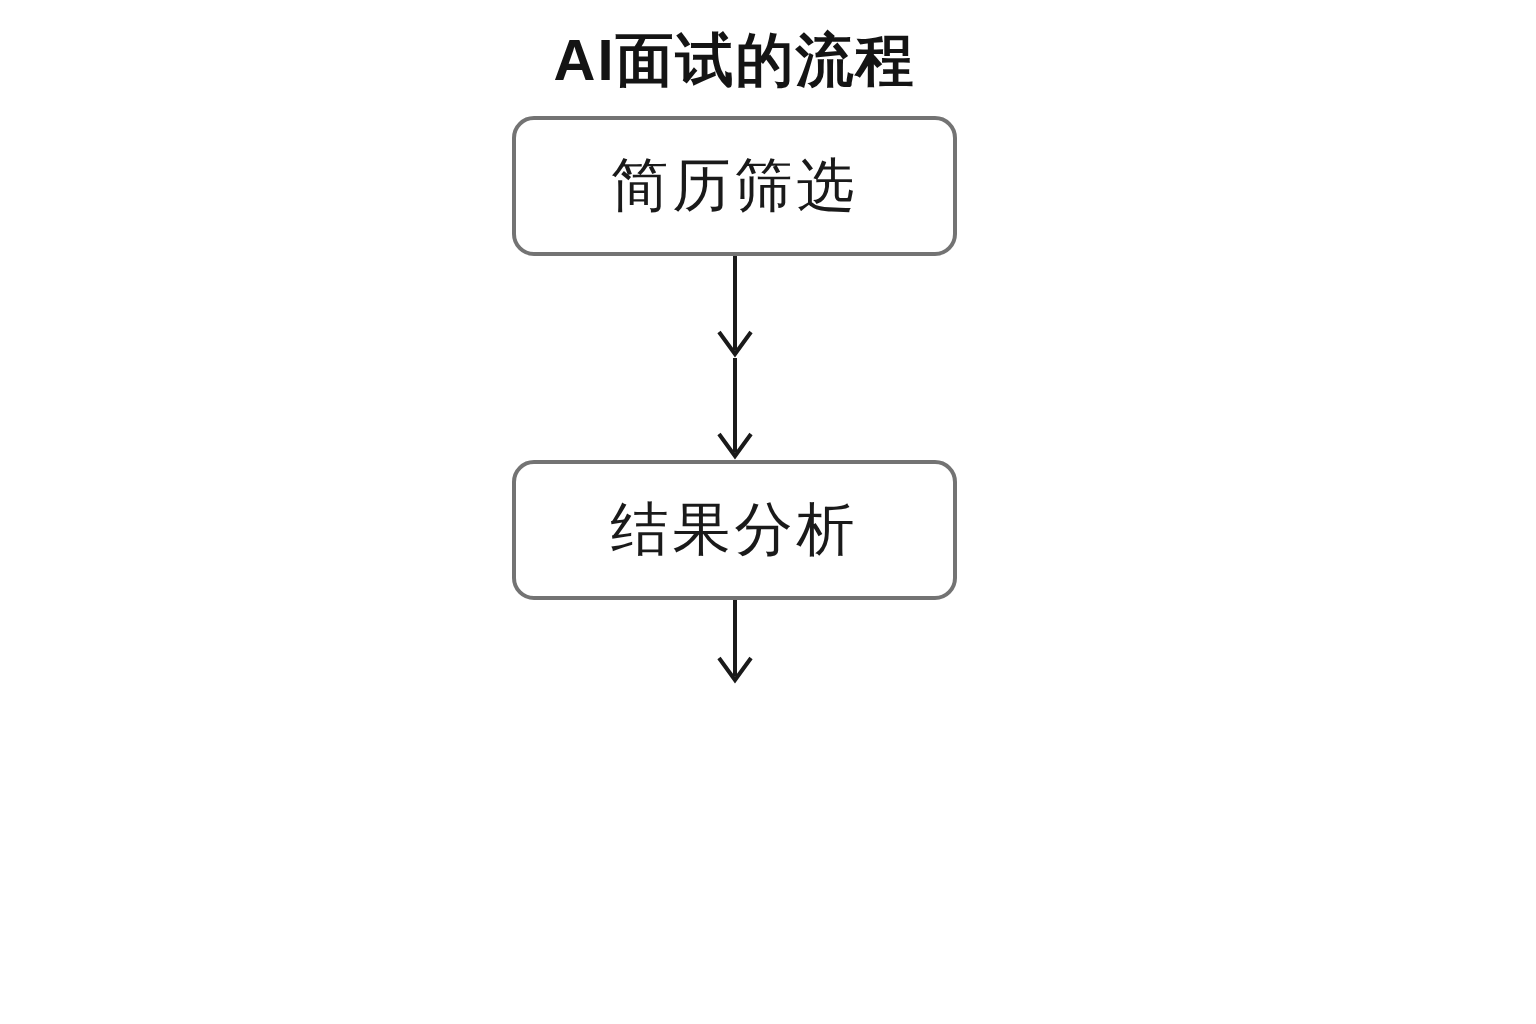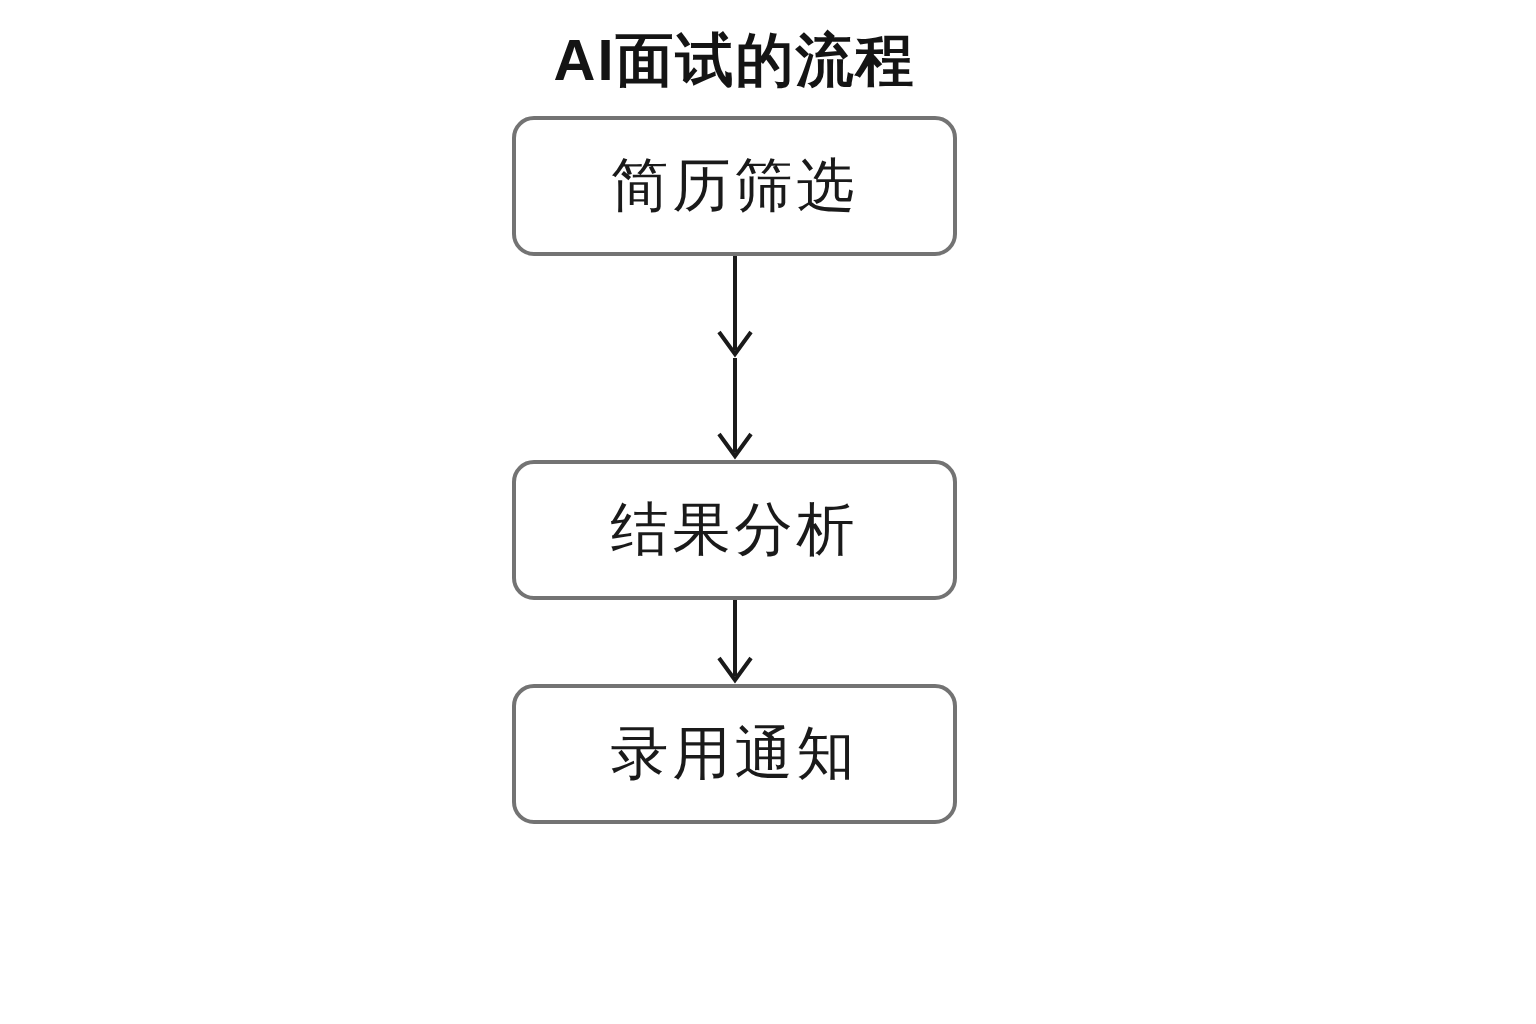--- a/index.html
+++ b/index.html
@@ -76,17 +76,14 @@
 
   <div class="box">
     <span class="box-label">结果分析</span>
   </div>
 
   <svg class="arrow" width="44" height="84" viewBox="0 0 44 84" aria-hidden="true">
     <line x1="22" y1="0" x2="22" y2="76" stroke="#1a1a1a" stroke-width="4"></line>
     <polyline points="6,58 22,80 38,58" fill="none" stroke="#1a1a1a" stroke-width="4" stroke-linejoin="miter"></polyline>
   </svg>
 
-  <div class="box">
-    <span class="box-label">录用通知</span>
-  </div>
 
 </div>
 
 </body></html>

